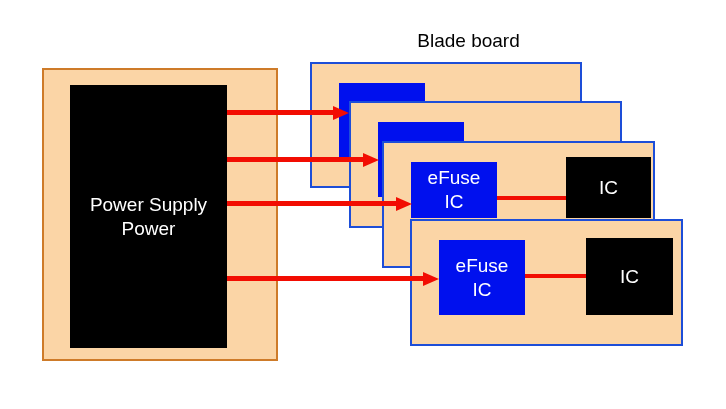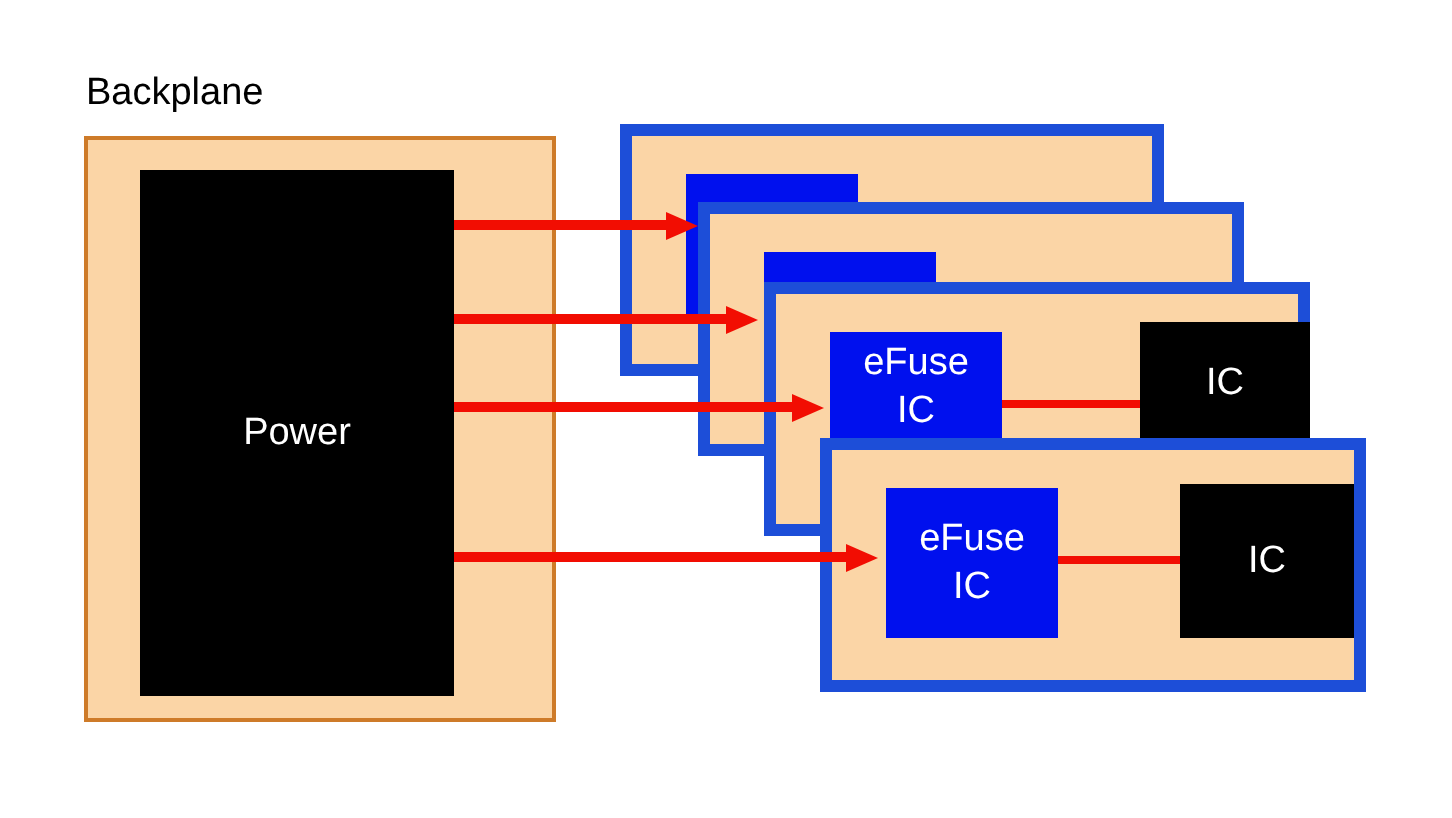--- a/index.html
+++ b/index.html
@@ -24,21 +24,21 @@
     border:2px solid #CE7B29;
     box-sizing:border-box;
   }
   #backplane{left:42px;top:68px;width:236px;height:293px;z-index:1;}
   #psu{
     position:absolute;left:26px;top:15px;width:157px;height:263px;
     background:#000000;
     display:flex;flex-direction:column;align-items:center;justify-content:center;
     color:#ffffff;font-size:19px;line-height:24px;text-align:center;
   }
-  .blade{position:absolute;background:#FBD5A6;border:6px solid #1d4ed8;box-sizing:border-box;}
+  .blade{position:absolute;background:#FBD5A6;border:2px solid #1d4ed8;box-sizing:border-box;}
   #blade1{left:310px;top:62px;width:272px;height:126px;z-index:2;}
   #blade2{left:349px;top:101px;width:273px;height:127px;z-index:3;}
   #blade3{left:382px;top:141px;width:273px;height:127px;z-index:4;}
   #blade4{left:410px;top:219px;width:273px;height:127px;z-index:5;}
   .efuse{
     position:absolute;background:#0010EE;
     display:flex;flex-direction:column;align-items:center;justify-content:center;
     color:#ffffff;font-size:19px;line-height:24px;text-align:center;
   }
   .efuse.covered{left:27px;top:19px;width:86px;height:75px;}
@@ -69,28 +69,29 @@
   #arrow4{left:227px;top:272px;width:212px;}
   #backplane-label{left:43px;top:35px;}
   #blade-label{left:398px;top:29px;width:141px;text-align:center;}
   #voltage-label{left:282px;top:283px;}
 </style>
 </head>
 <body>
 
 <div id="stage">
 
-  <div class="lbl" id="backplane-label">Backplane</div>
 
   <div class="board" id="backplane">
     <div id="psu">
+      <div>Power Supply</div>
       <div>Power</div>
     </div>
   </div>
 
+  <div class="lbl" id="blade-label">Blade board</div>
 
   <div class="blade" id="blade1">
     <div class="efuse covered"></div>
   </div>
 
   <div class="blade" id="blade2">
     <div class="efuse covered"></div>
   </div>
 
   <div class="blade" id="blade3">

